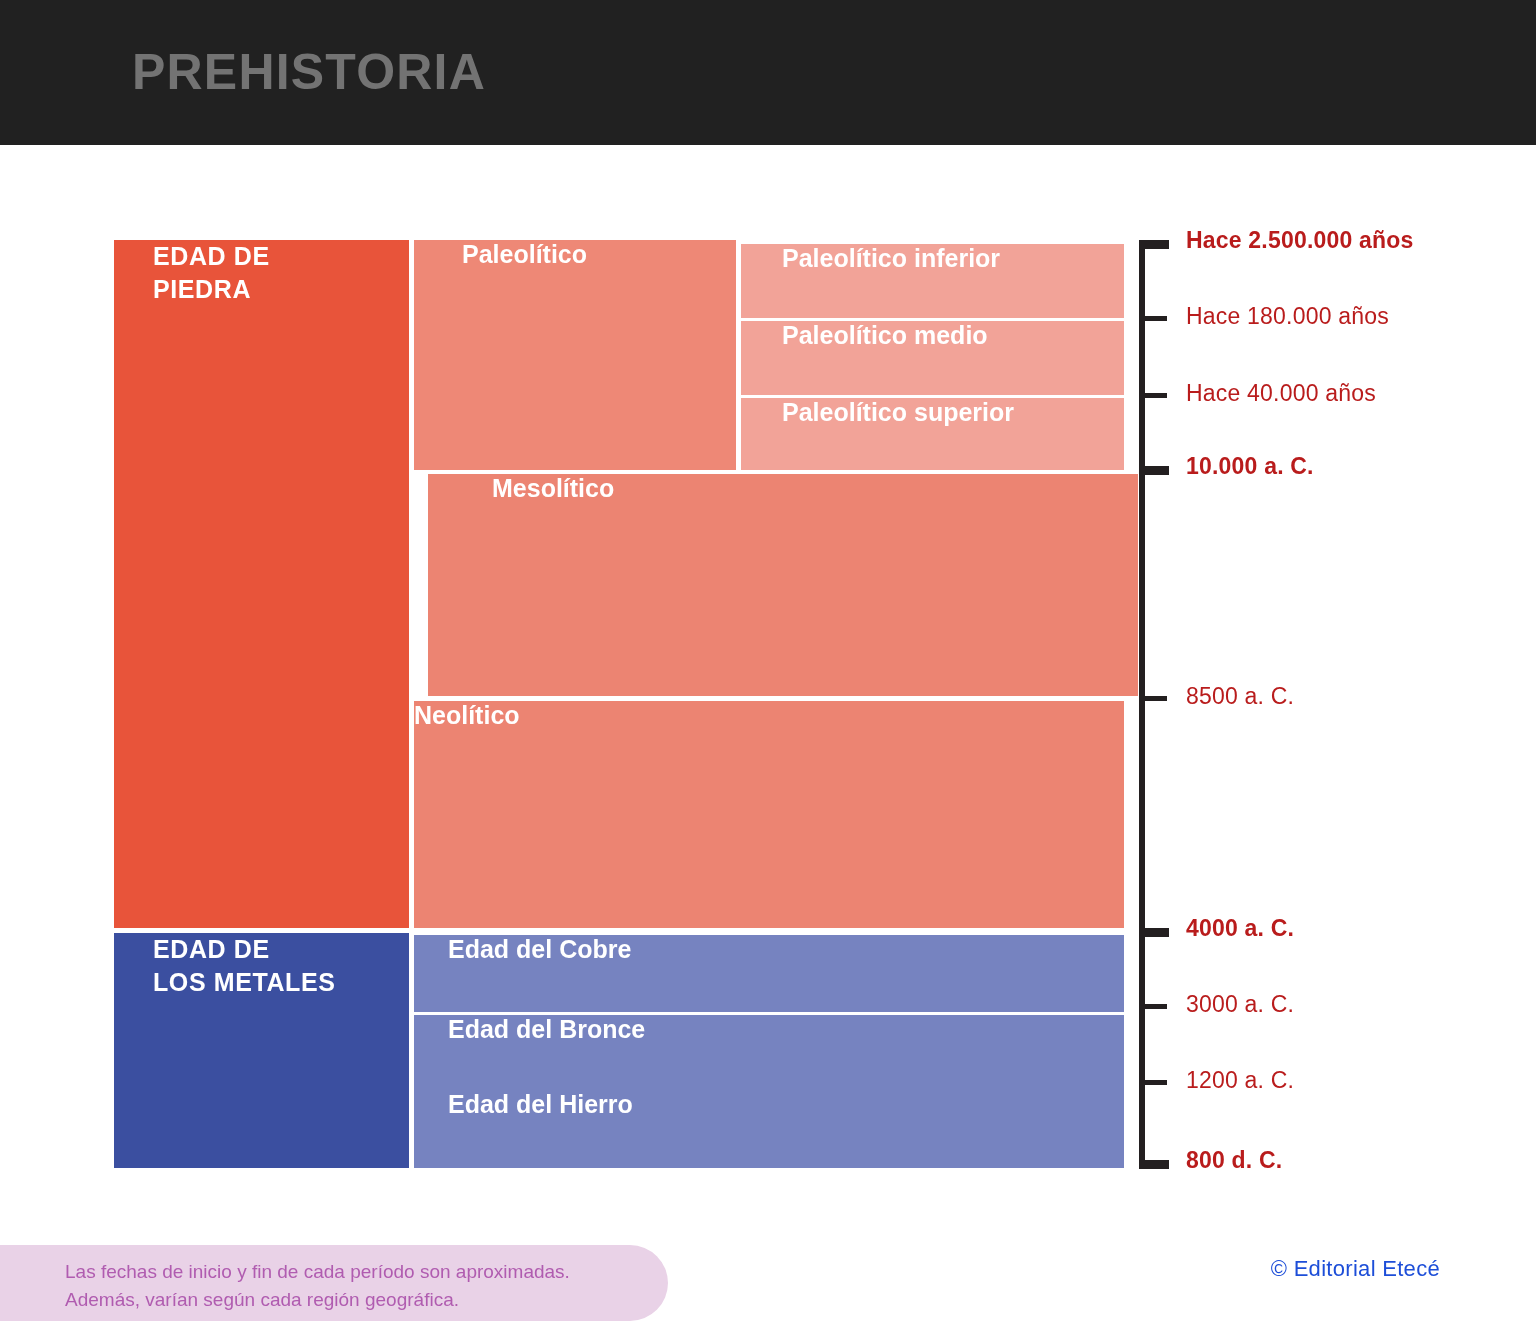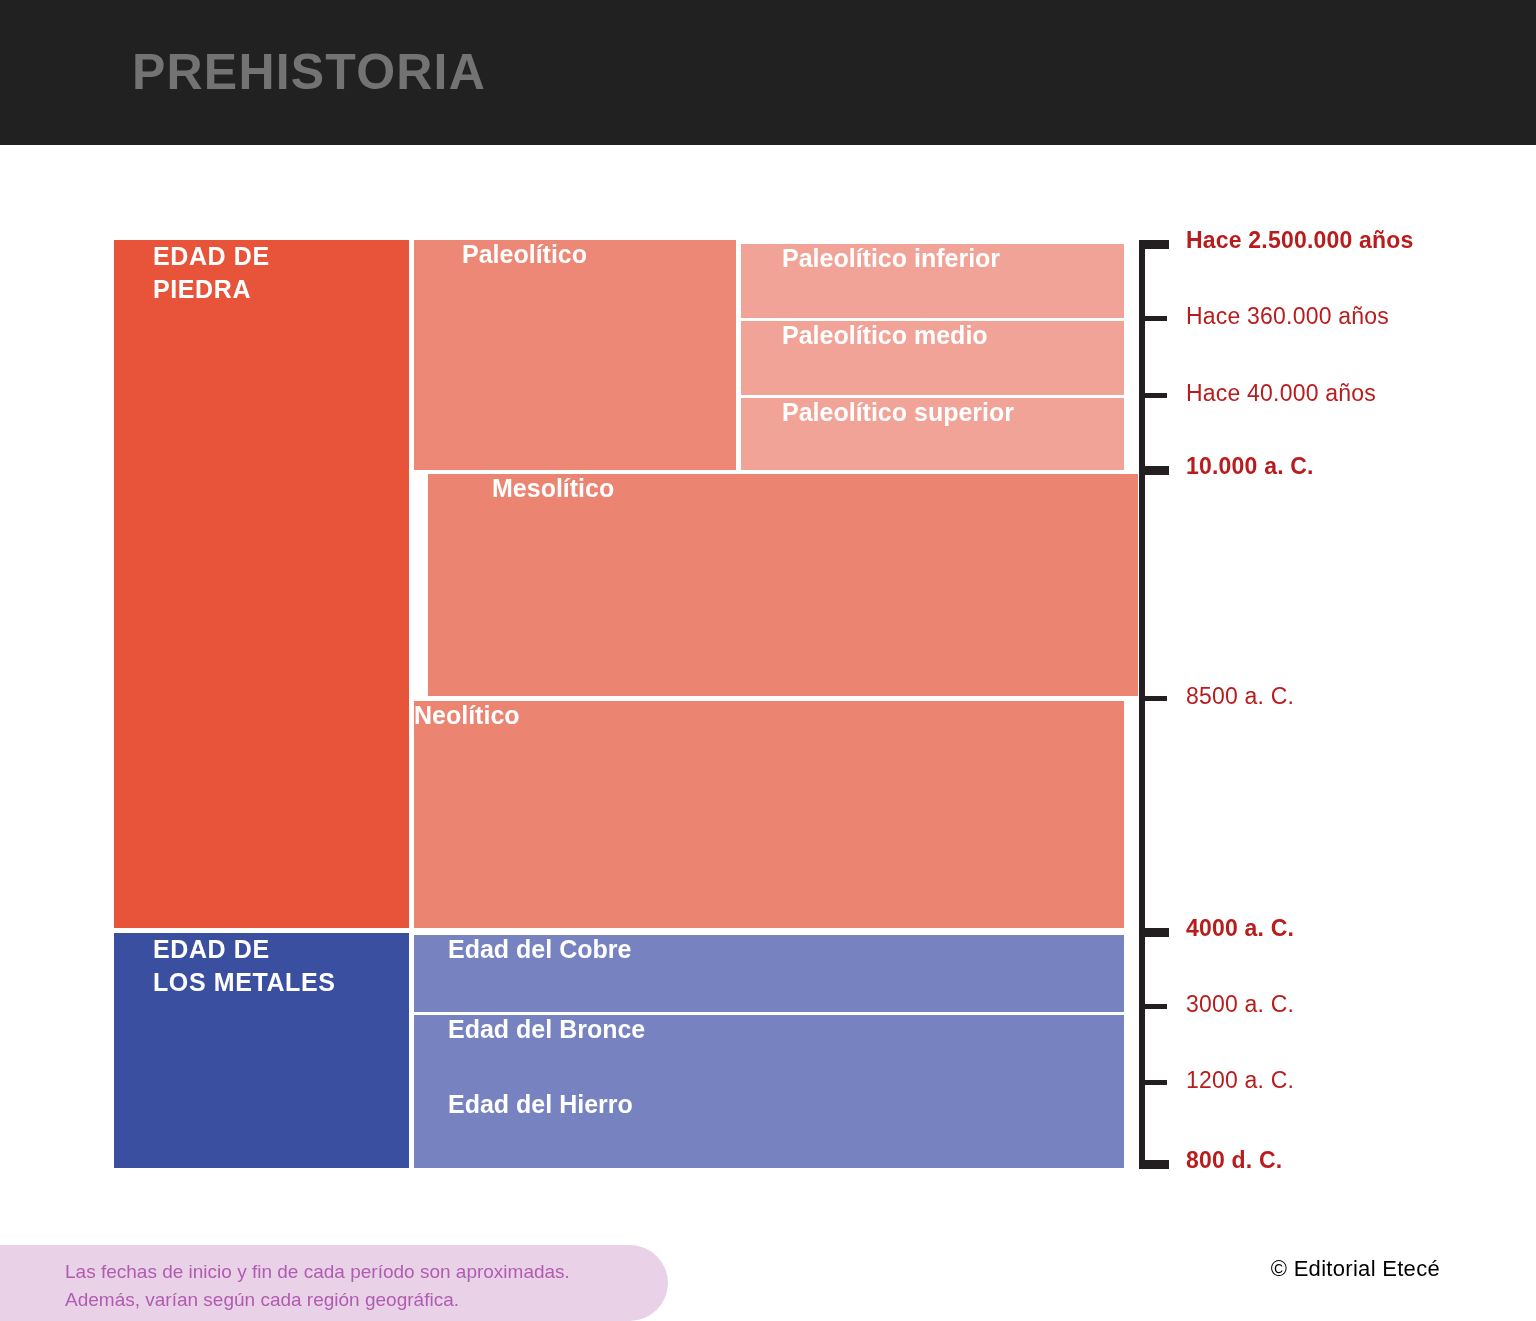--- a/index.html
+++ b/index.html
@@ -190,21 +190,21 @@
     width: 600px;
     font-size: 19px;
     line-height: 1.45;
     color: #b05cb0;
   }
   .credit {
     position: absolute;
     right: 96px;
     top: 1256px;
     font-size: 22px;
-    color: #000000;
+    color: #1d4ed8;
     letter-spacing: 0.3px;
   }
 </style>
 </head>
 <body>
 
 <div id="page">
 
   <div class="header-bar"></div>
   <div class="header-title">PREHISTORIA</div>
@@ -253,21 +253,21 @@
     </div>
     <div class="block m-sub m-hierro">
       <span>Edad del Hierro</span>
     </div>
 
     <div class="axis-line"></div>
     <div id="axis-ticks">
         <div class="tick major" style="top: 240px;"></div>
         <div class="tick-label major" style="top: 227px;">Hace 2.500.000 años</div>
         <div class="tick minor" style="top: 316px;"></div>
-        <div class="tick-label minor" style="top: 303px;">Hace 360.000 años</div>
+        <div class="tick-label minor" style="top: 303px;">Hace 180.000 años</div>
         <div class="tick minor" style="top: 393px;"></div>
         <div class="tick-label minor" style="top: 380px;">Hace 40.000 años</div>
         <div class="tick major" style="top: 466px;"></div>
         <div class="tick-label major" style="top: 453px;">10.000 a. C.</div>
         <div class="tick minor" style="top: 696px;"></div>
         <div class="tick-label minor" style="top: 683px;">8500 a. C.</div>
         <div class="tick major" style="top: 928px;"></div>
         <div class="tick-label major" style="top: 915px;">4000 a. C.</div>
         <div class="tick minor" style="top: 1004px;"></div>
         <div class="tick-label minor" style="top: 991px;">3000 a. C.</div>

